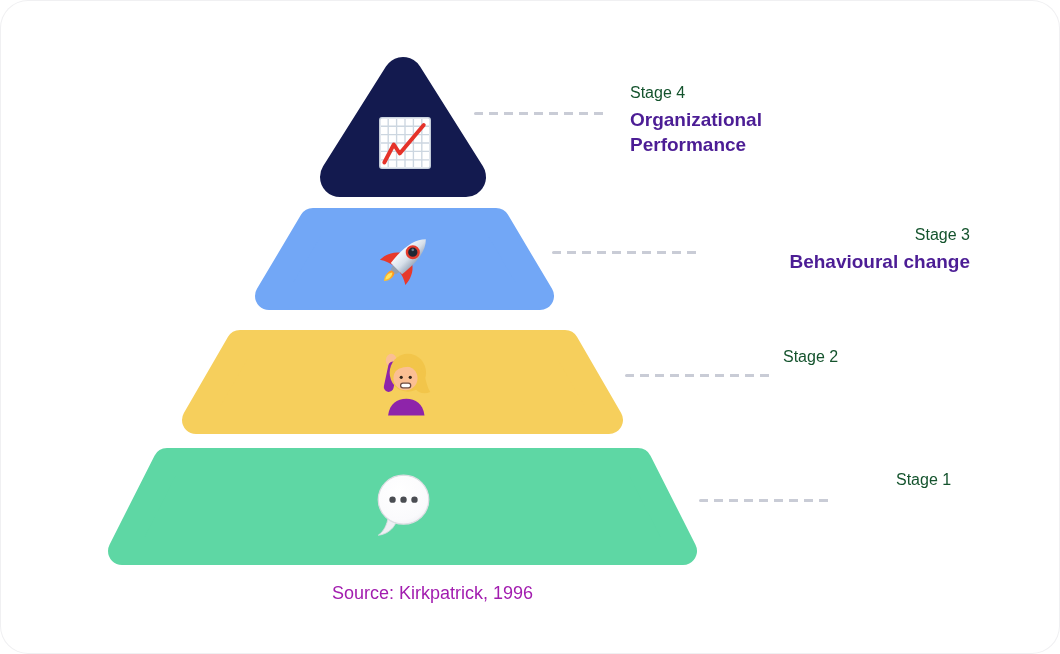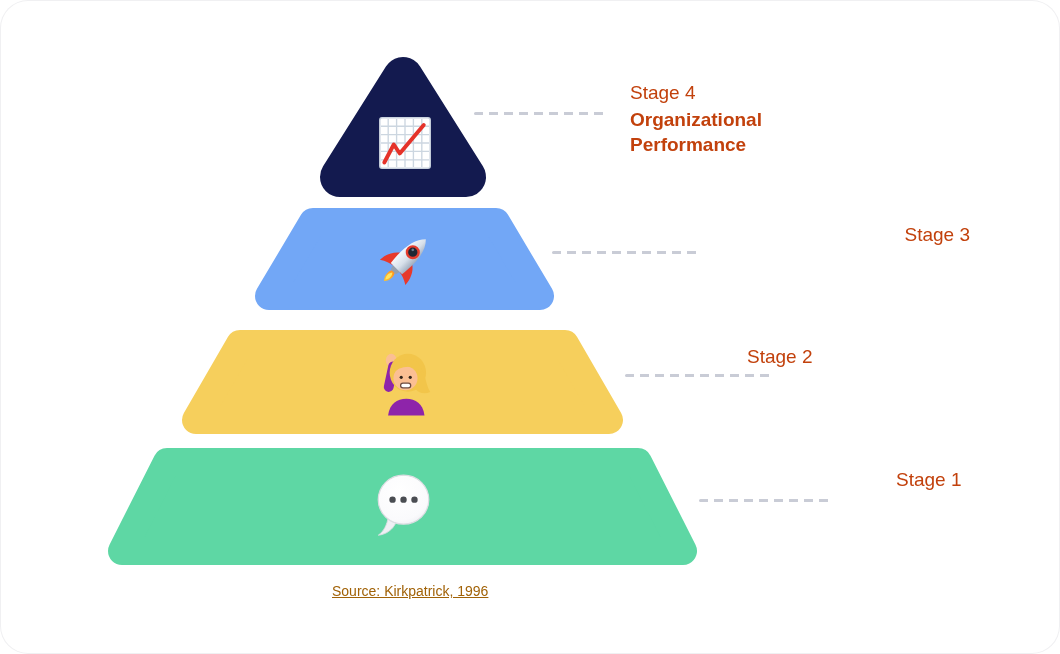--- a/index.html
+++ b/index.html
@@ -23,32 +23,32 @@
     position:absolute;height:3px;border-radius:2px;
     background:repeating-linear-gradient(90deg,#C9CCD6 0 9px,transparent 9px 15px);
   }
   .dash-s4{left:474px;top:112px;width:134px;}
   .dash-s3{left:552px;top:251px;width:146px;}
   .dash-s2{left:625px;top:374px;width:146px;}
   .dash-s1{left:699px;top:499px;width:132px;}
   .stage-text{position:absolute;}
   .stage-text-s4{left:630px;top:84px;width:185px;}
   .stage-text-s3{left:710px;top:226px;width:260px;text-align:right;}
-  .stage-text-s2{left:747px;top:348px;width:200px;}
+  .stage-text-s2{left:783px;top:348px;width:200px;}
   .stage-text-s1{left:896px;top:471px;width:180px;}
   .stage-label{
-    font-size:19px;line-height:18px;color:#c2410c;
+    font-size:16px;line-height:18px;color:#14532d;
     margin-bottom:5px;font-weight:400;
   }
   .stage-title{
-    font-size:19px;line-height:25px;color:#c2410c;font-weight:700;
+    font-size:19px;line-height:25px;color:#4c1d95;font-weight:700;
   }
   .source{
     position:absolute;left:332px;top:583px;
-    font-size:14px;color:#a16207;text-decoration:underline;
+    font-size:18px;color:#a21caf;
   }
 </style>
 </head>
 <body>
 
 <div class="card">
 
   <svg class="pyramid" viewBox="0 0 1060 654" aria-hidden="true">
     <path d="M403 77 L466 177 L340 177 Z" stroke-width="40" fill="#131A4F" stroke="#131A4F"></path>
     <path d="M313 222 L496 222 L540 296 L269 296 Z" stroke-width="28" fill="#72A7F6" stroke="#72A7F6"></path>
@@ -130,20 +130,21 @@
   <div class="dash dash-s3"></div>
   <div class="dash dash-s2"></div>
   <div class="dash dash-s1"></div>
 
   <div class="stage-text stage-text-s4">
     <div class="stage-label">Stage 4</div>
     <div class="stage-title">Organizational Performance</div>
   </div>
   <div class="stage-text stage-text-s3">
     <div class="stage-label">Stage 3</div>
+    <div class="stage-title">Behavioural change</div>
   </div>
   <div class="stage-text stage-text-s2">
     <div class="stage-label">Stage 2</div>
   </div>
   <div class="stage-text stage-text-s1">
     <div class="stage-label">Stage 1</div>
   </div>
 
   <div class="source">Source: Kirkpatrick, 1996</div>
 </div>

